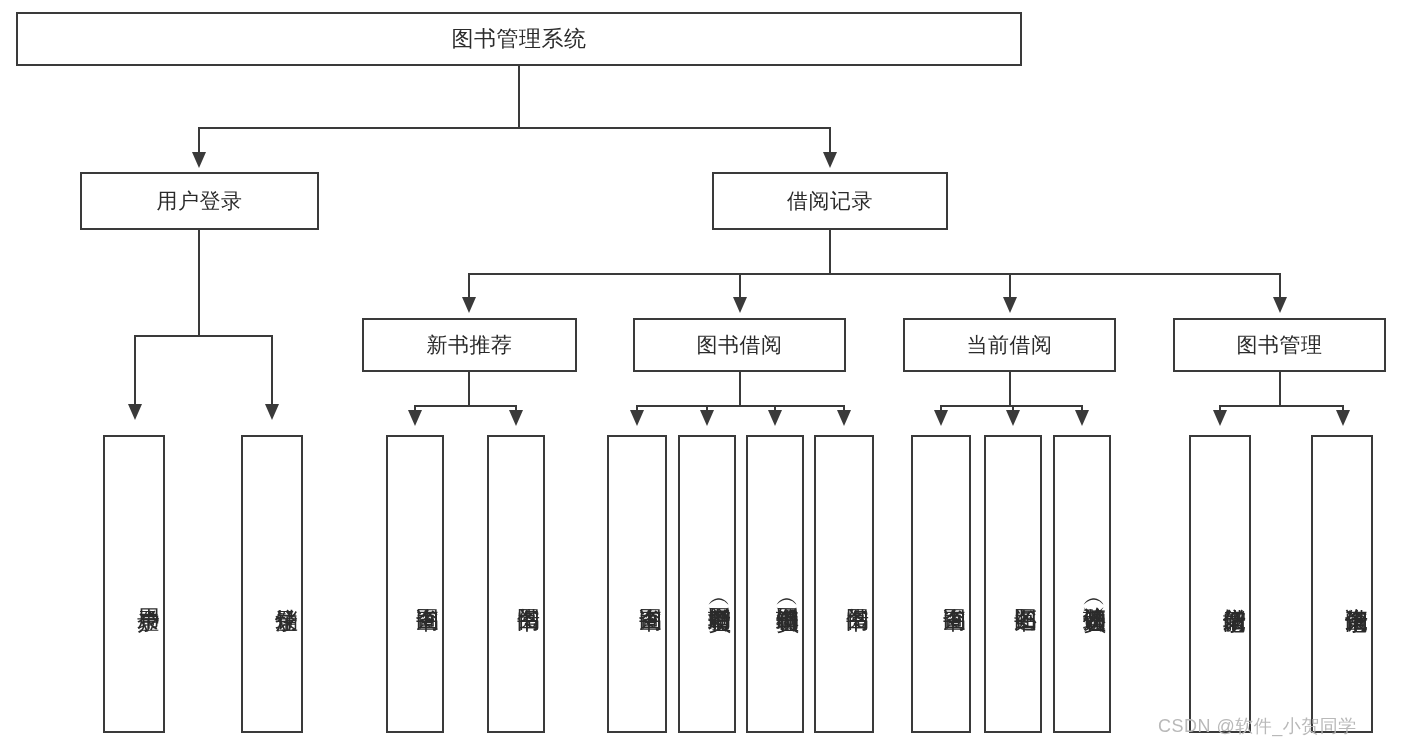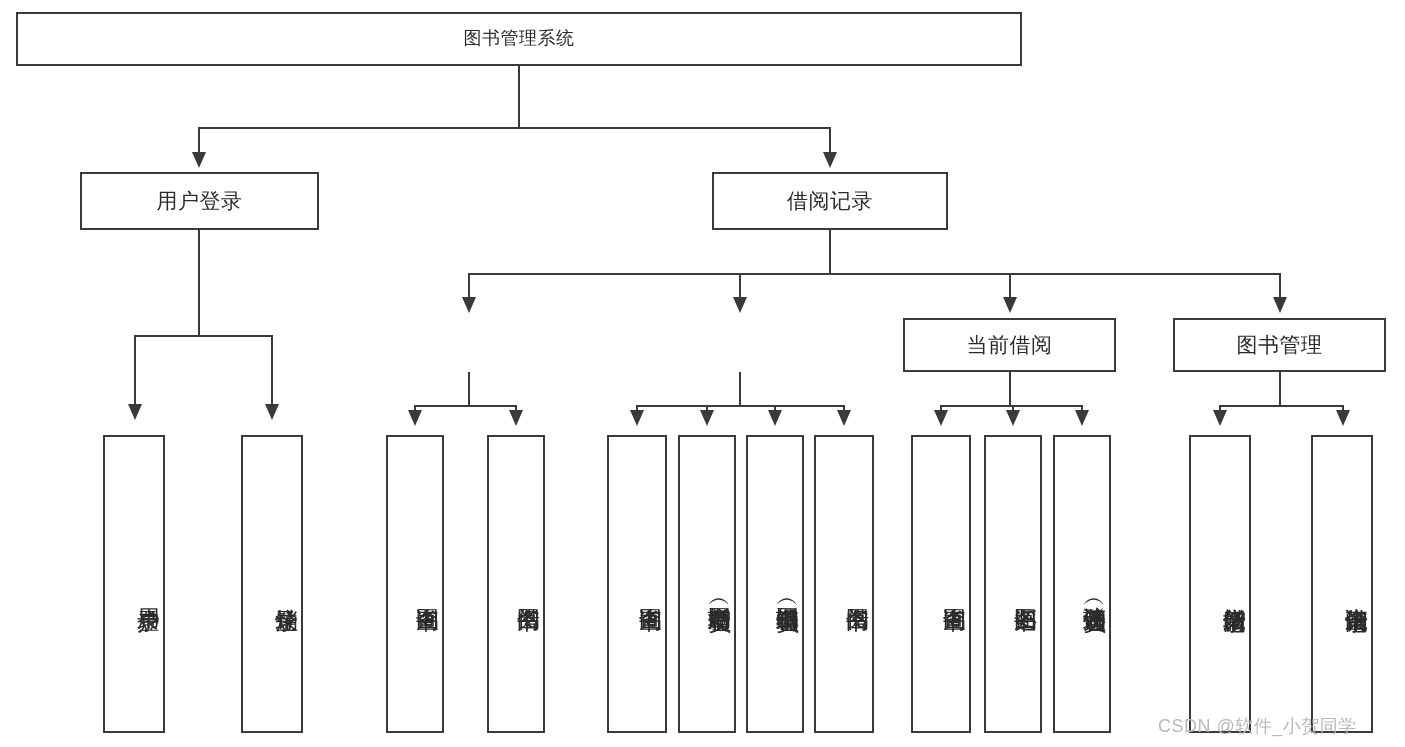--- a/index.html
+++ b/index.html
@@ -36,21 +36,21 @@
   .node.vert {
     writing-mode: vertical-rl;
     text-orientation: upright;
     font-size: 23px;
     line-height: 1.25;
     padding-top: 14px;
     align-items: flex-start;
     justify-content: center;
   }
   .node.root {
-    font-size: 18px;
+    font-size: 22px;
   }
   .edge {
     position: absolute;
     background: #3a3a3a;
   }
   .edge.v { width: 2px; }
   .edge.h { height: 2px; }
   .arrow {
     position: absolute;
     width: 0;
@@ -137,21 +137,27 @@
   </div>
 
   <div class="node horiz" style="left:80px; top:172px; width:239px; height:58px;">
     <span>用户登录</span>
   </div>
 
   <div class="node horiz" style="left:712px; top:172px; width:236px; height:58px;">
     <span>借阅记录</span>
   </div>
 
-
+  <div class="node horiz" style="left:362px; top:318px; width:215px; height:54px;">
+    <span>新书推荐</span>
+  </div>
+
+  <div class="node horiz" style="left:633px; top:318px; width:213px; height:54px;">
+    <span>图书借阅</span>
+  </div>
 
   <div class="node horiz" style="left:903px; top:318px; width:213px; height:54px;">
     <span>当前借阅</span>
   </div>
 
   <div class="node horiz" style="left:1173px; top:318px; width:213px; height:54px;">
     <span>图书管理</span>
   </div>
 
   <div class="node vert" style="left:103px; top:435px; width:62px; height:298px;">

